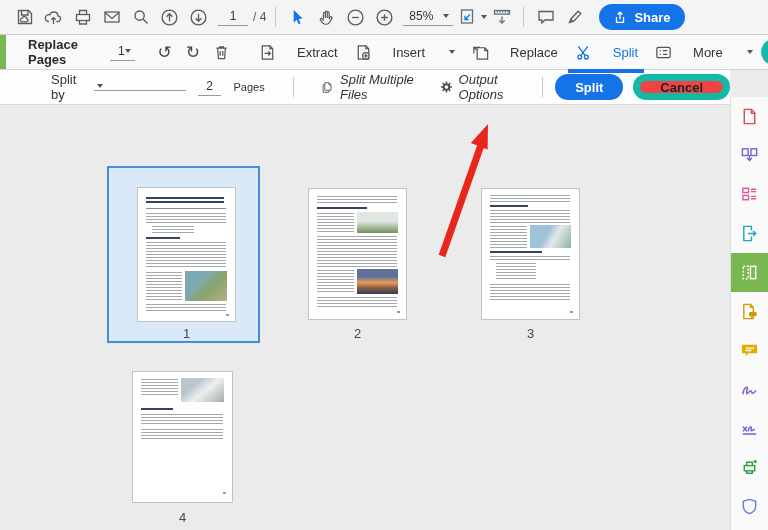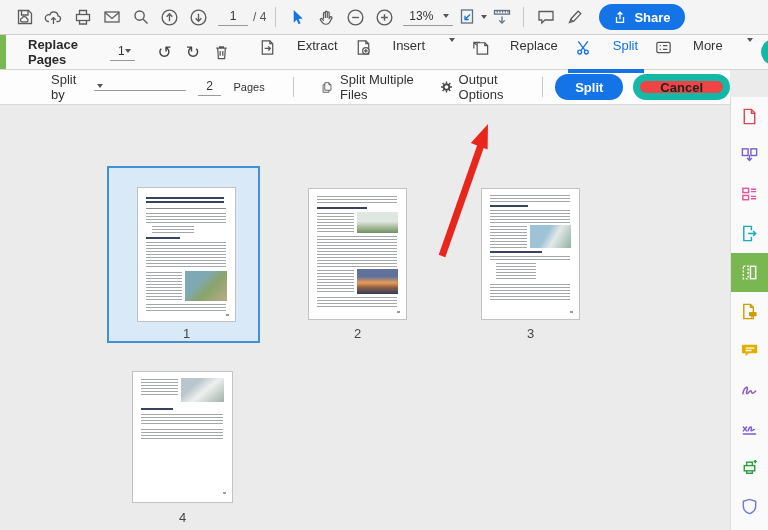--- a/index.html
+++ b/index.html
@@ -34,39 +34,39 @@
   .share-btn { background:#1473e6; color:#fff; height:26px; border-radius:14px; padding:0 14px;
                display:flex; align-items:center; gap:7px; font-size:13px; font-weight:bold; margin-left:10px; }
 
   
   .organize-bar { height:35px; background:#f9f9f9; border-bottom:1px solid #d5d5d5;
                   display:flex; align-items:center; position:relative; padding-right:10px; }
   .green-edge { position:absolute; left:0; top:0; width:6px; height:100%; background:#79b851; }
   .ob-title { font-size:13px; font-weight:bold; color:#2b2b2b; margin:0 0 0 28px; }
   .rangebox { width:88px; border-bottom:1px solid #999; display:flex; align-items:center;
               justify-content:space-between; font-size:12px; color:#333; padding:0 4px 2px 8px; margin-left:32px; }
-  .obtn { display:flex; align-items:flex-start; gap:20px; font-size:13px; color:#333; padding:0 8px; height:28px;
+  .obtn { display:flex; align-items:center; gap:20px; font-size:13px; color:#333; padding:0 8px; height:28px;
           position:relative; }
   .obtn.blue { color:#1473e6; }
   .obtn.blue::after { content:""; position:absolute; left:2px; right:2px; bottom:-7px; height:4px; background:#1473e6; }
   .rot { font-size:17px; color:#444; padding:0 7px; }
   .pill { border:7px solid #14b8a6; border-radius:14px; background:#ef4444; height:26px; padding:0 20px;
           display:flex; align-items:center; font-size:13px; font-weight:bold; color:#222; }
   .ml-auto { margin-left:auto; }
 
   
   .split-bar { height:35px; width:730px; background:#fdfdfd; border-bottom:1px solid #d9d9d9;
                display:flex; align-items:center; }
   .sb-label { font-size:13px; color:#333; margin-left:51px; }
   .ddl { width:122px; border-bottom:1px solid #999; display:flex; align-items:center;
          justify-content:space-between; font-size:12px; color:#333; padding:0 5px 2px 3px; margin-left:12px; }
   .countbox { width:32px; border-bottom:1px solid #999; text-align:center; font-size:12px; color:#333;
               padding-bottom:2px; margin-left:12px; }
   .sb-unit { font-size:11px; color:#333; margin-left:12px; }
-  .sbtn { display:flex; align-items:center; gap:6px; font-size:13px; color:#333; padding:0 9px; height:28px; }
+  .sbtn { display:flex; align-items:center; gap:6px; font-size:13px; color:#333; padding:0 9px; height:28px;font-style:italic; }
   .blue-pill { background:#1473e6; border:none; color:#fff; }
 
   
   .sidebar { position:absolute; right:0; top:97px; width:38px; bottom:0; background:#fafafa;
              border-left:1px solid #dcdcdc; display:flex; flex-direction:column; align-items:center; }
   .side-item { width:38px; height:39px; display:flex; align-items:center; justify-content:center; flex:0 0 39px; }
   .side-item.active { background:#79b851; }
 
   
   .content { position:absolute; left:0; top:132px; right:38px; bottom:0; background:#ebebeb; }
@@ -158,21 +158,21 @@
           <path d="M6.8,10 h6.4"></path>
         </svg>
     </div>
     <div class="tbtn">
       <svg class="ic" width="21" height="21" viewBox="0 0 20 20" fill="none" stroke="#5c5c5c" stroke-width="1.3">
           <circle cx="10" cy="10" r="7"></circle>
           <path d="M6.8,10 h6.4 M10,6.8 v6.4"></path>
         </svg>
     </div>
     <div class="zoombox">
-      <span>13%</span>
+      <span>85%</span>
       <span class="caret"></span>
     </div>
     <div class="tbtn" style="gap:4px;">
       <svg class="ic" width="20" height="20" viewBox="0 0 20 20" fill="none" stroke="#5e6f82" stroke-width="1.3">
           <rect x="4.5" y="3" width="11" height="13"></rect>
           <path d="M13,7.5 l-5,5 M8,8.8 v3.7 h3.7" stroke="#1473e6"></path>
         </svg>
       <span class="caret"></span>
     </div>
     <div class="tbtn">

